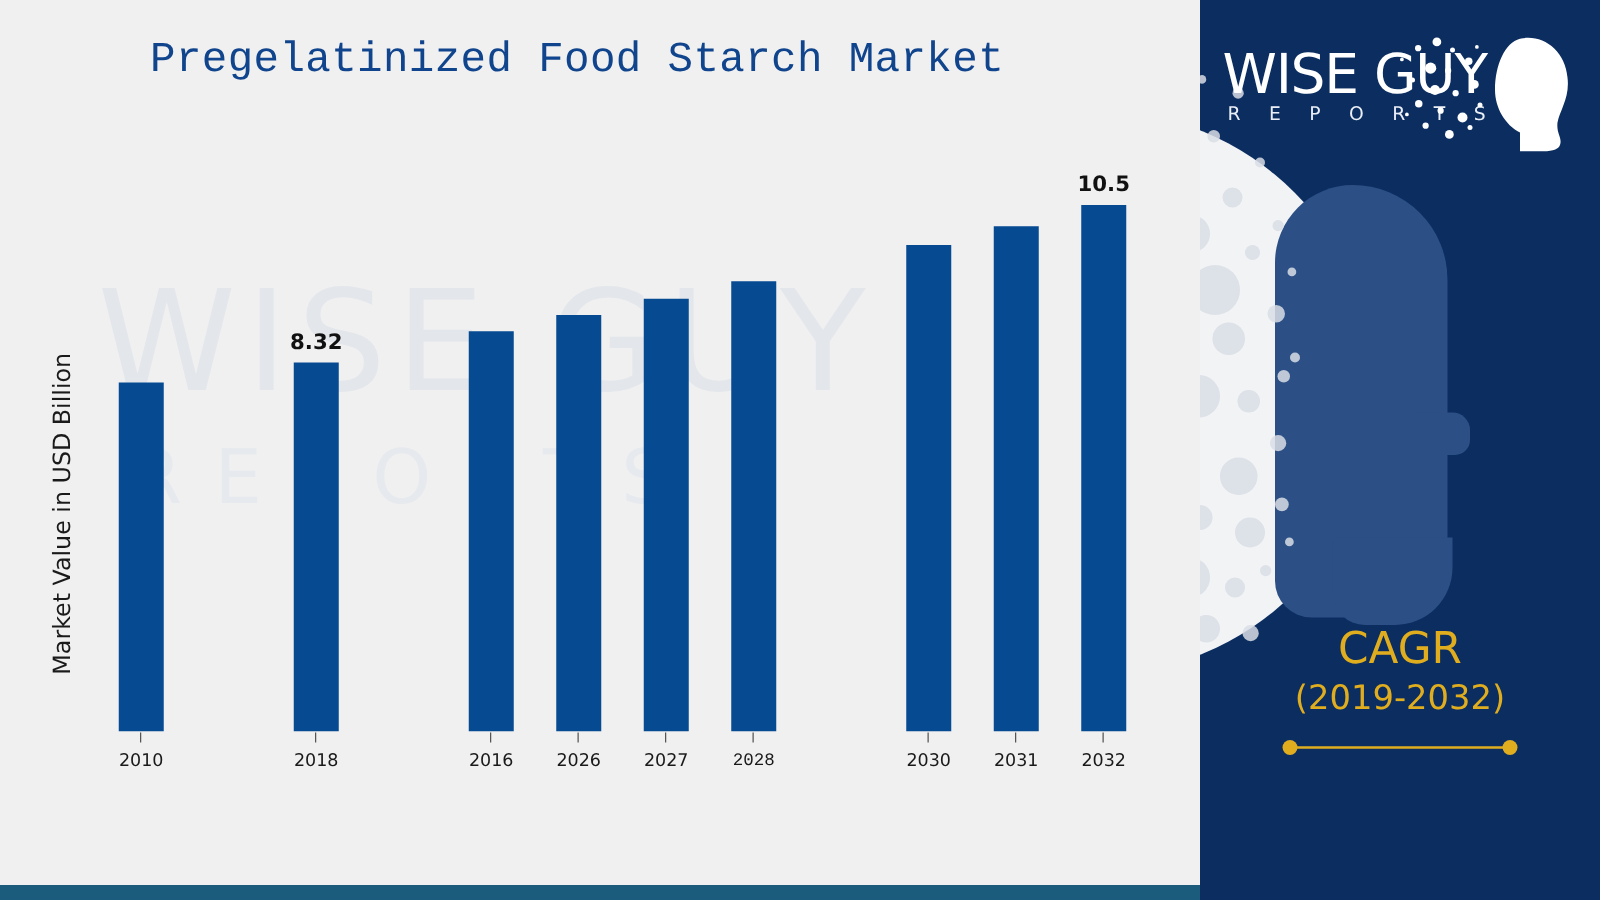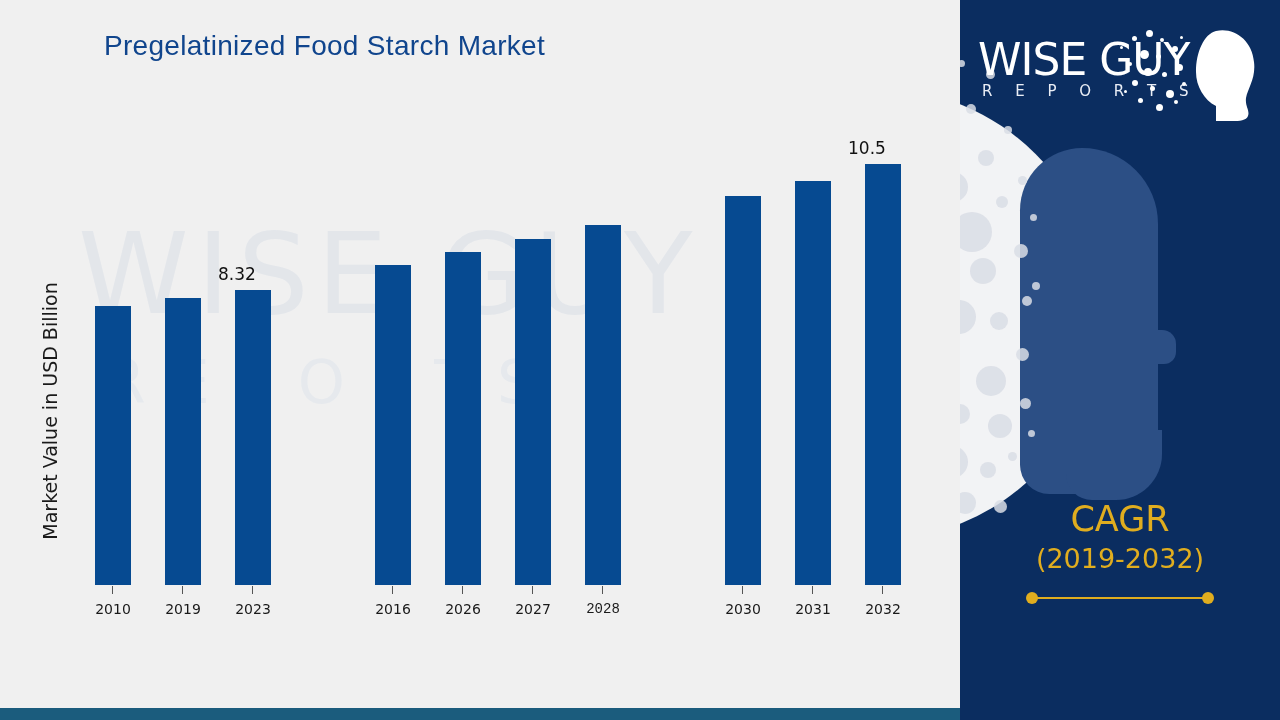--- a/index.html
+++ b/index.html
@@ -22,42 +22,42 @@
     font-size:112px;letter-spacing:8px;color:#dfe3e9;opacity:.75;
     font-family:"DejaVu Sans","Liberation Sans",sans-serif;font-weight:400;
     white-space:nowrap;line-height:1;
   }
   #watermark .wm-bot{
     font-size:60px;letter-spacing:26px;color:#e4e8ed;opacity:.8;
     white-space:nowrap;line-height:1;margin-top:22px;margin-left:26px;
   }
 
   #chart-title{
-    position:absolute;left:104px;top:30px;
-    font-size:28px;color:#10458d;letter-spacing:.3px;
-    font-family:Liberation Sans, sans-serif;font-weight:400;
+    position:absolute;left:120px;top:30px;
+    font-size:34px;color:#10458d;letter-spacing:.3px;
+    font-family:Liberation Mono, monospace;font-weight:400;
     white-space:nowrap;
   }
 
   #y-axis-label{
     position:absolute;left:-120px;top:400px;width:340px;
     transform:rotate(-90deg);transform-origin:center center;
     text-align:center;font-size:19px;color:#1a1a1a;white-space:nowrap;
   }
 
   #plot{position:absolute;left:78px;top:120px;width:830px;height:465px;}
 
   .bar-slot{position:absolute;bottom:0;width:70px;height:465px;}
   .bar{
     position:absolute;bottom:0;left:17px;width:36px;
     background:#064a91;
   }
   .bar-label{
-    position:absolute;left:0;width:70px;
-    font-size:17px;color:#111;white-space:nowrap;
+    position:absolute;left:0;width:70px;text-align:center;
+    font-size:17px;color:#111;white-space:nowrap;font-weight:bold;
   }
   .tick{
     position:absolute;bottom:-9px;left:34px;width:1px;height:8px;background:#555;
   }
   .cat-label{
     position:absolute;bottom:-32px;left:0;width:70px;text-align:center;
     font-size:14px;color:#1a1a1a;
   }
 
   #footer-bar{position:absolute;left:0;bottom:0;width:962px;height:12px;background:#1b5c7d;}
@@ -136,30 +136,25 @@
     <div id="chart-title">Pregelatinized Food Starch Market</div>
 
     <div id="y-axis-label">Market Value in USD Billion</div>
 
     <div id="plot">
         <div class="bar-slot" style="left: 0px;">
           <div class="bar" style="height: 279px; background: rgb(6, 74, 145);"></div>
           <div class="tick"></div>
           <div class="cat-label">2010</div>
         </div>
-        <div class="bar-slot" style="left: 70px;">
-          <div class="bar" style="height: 287px; background: rgb(6, 74, 145);"></div>
-          <div class="tick"></div>
-          <div class="cat-label">2019</div>
-        </div>
         <div class="bar-slot" style="left: 140px;">
           <div class="bar" style="height: 295px; background: rgb(6, 74, 145);"></div>
           <div class="bar-label" style="bottom: 301px;">8.32</div>
           <div class="tick"></div>
-          <div class="cat-label">2023</div>
+          <div class="cat-label">2018</div>
         </div>
         <div class="bar-slot" style="left: 280px;">
           <div class="bar" style="height: 320px; background: rgb(6, 74, 145);"></div>
           <div class="tick"></div>
           <div class="cat-label">2016</div>
         </div>
         <div class="bar-slot" style="left: 350px;">
           <div class="bar" style="height: 333px; background: rgb(6, 74, 145);"></div>
           <div class="tick"></div>
           <div class="cat-label">2026</div>

